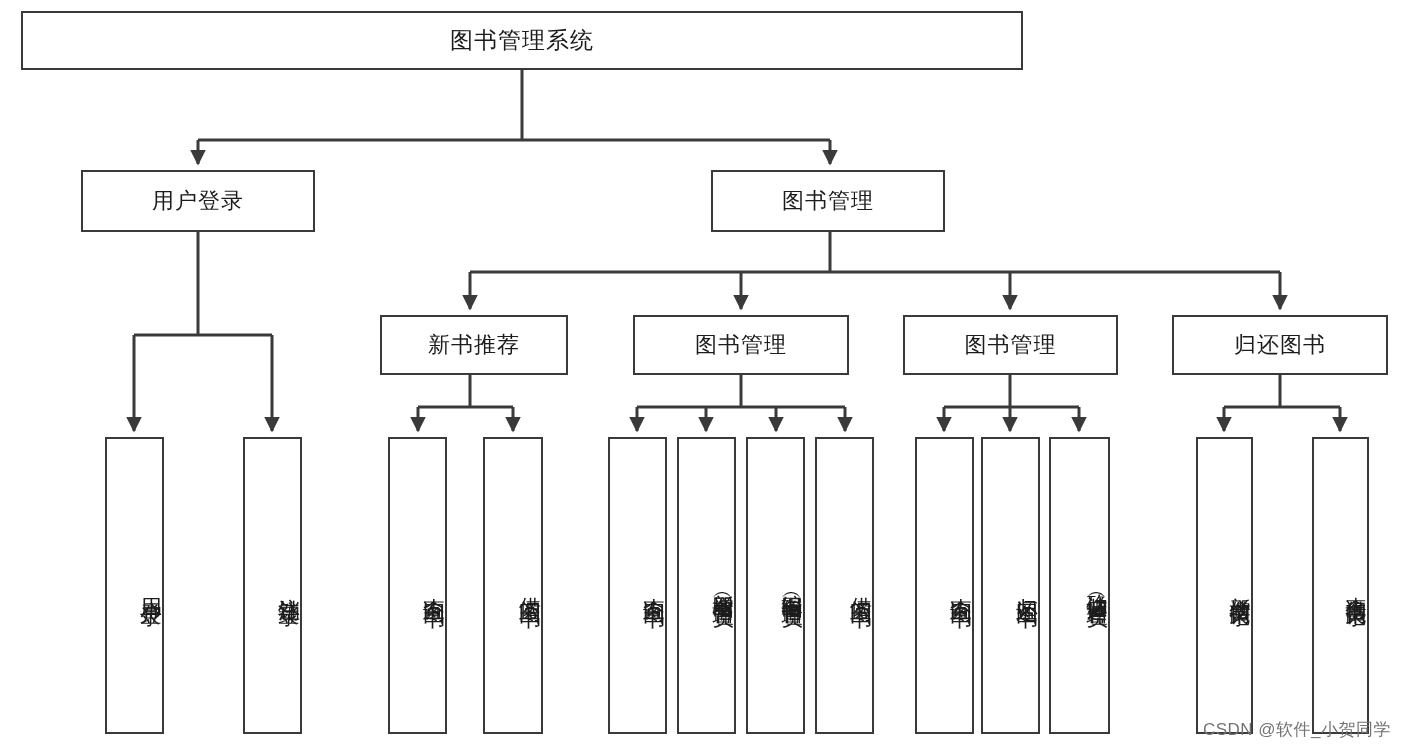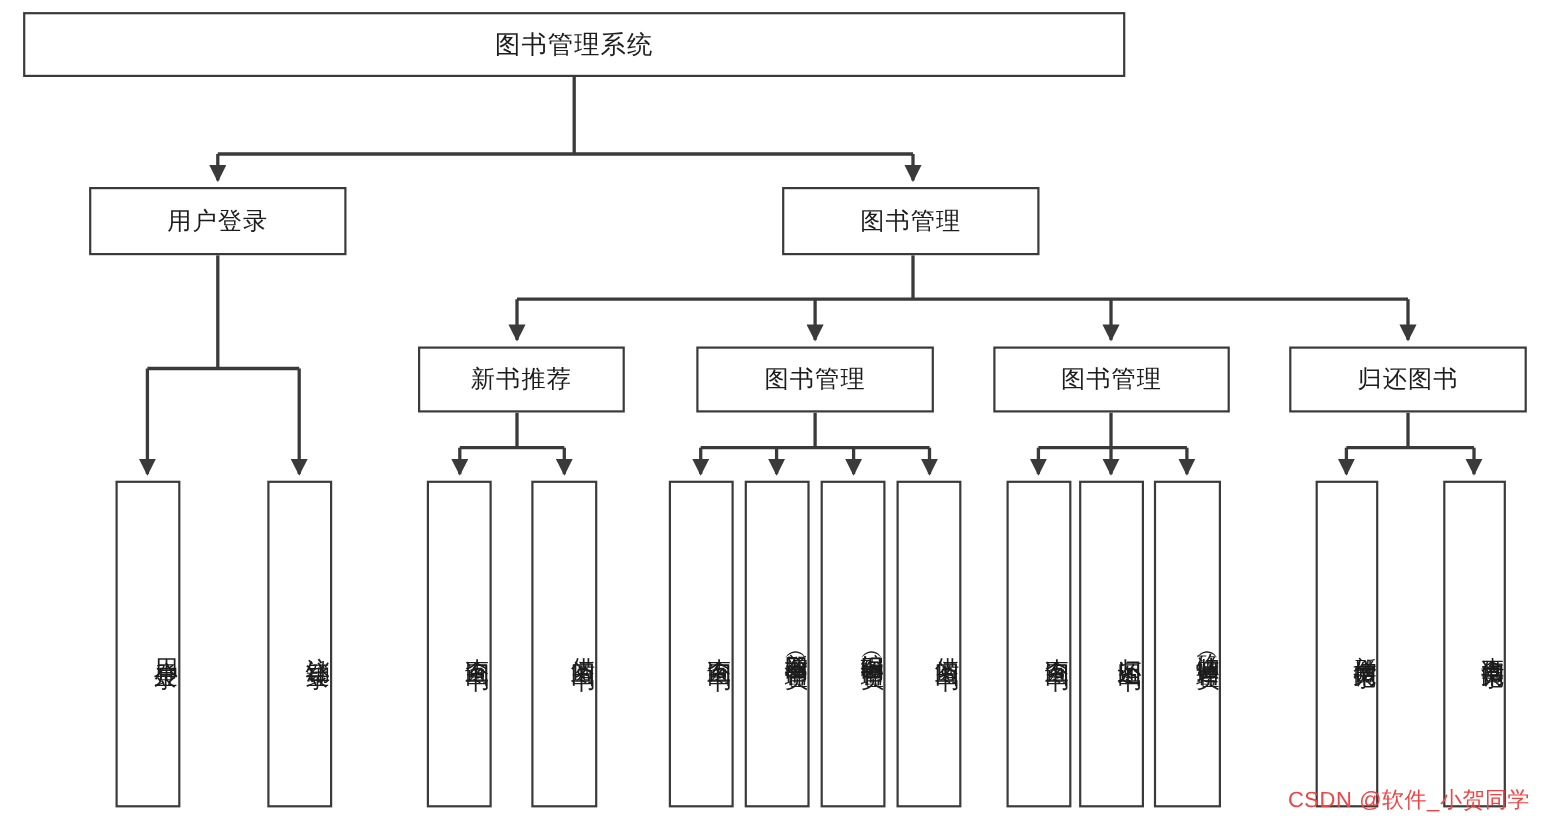--- a/index.html
+++ b/index.html
@@ -37,22 +37,22 @@
     padding-top:6px;
     padding-bottom:6px;
     align-items:flex-start;
     justify-content:center;
   }
   .node.v.tall{font-size:21px;letter-spacing:2px;}
   svg.lines{position:absolute;left:0;top:0;width:1405px;height:747px;pointer-events:none;}
   .watermark{
     position:absolute;
     right:14px;bottom:6px;
-    font-size:20px;
-    color:#ef4444;
+    font-size:17px;
+    color:#737373;
     letter-spacing:0.5px;
     white-space:nowrap;
   }
 </style>
 </head>
 <body>
 
 <div id="canvas">
 
   <svg class="lines" viewBox="0 0 1405 747" xmlns="http://www.w3.org/2000/svg">

